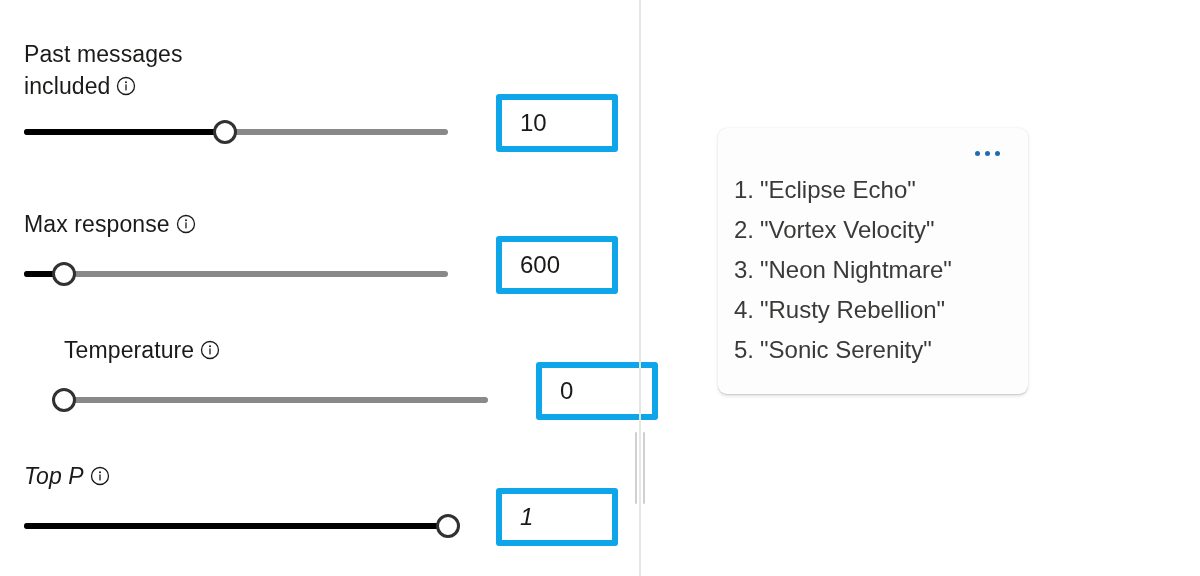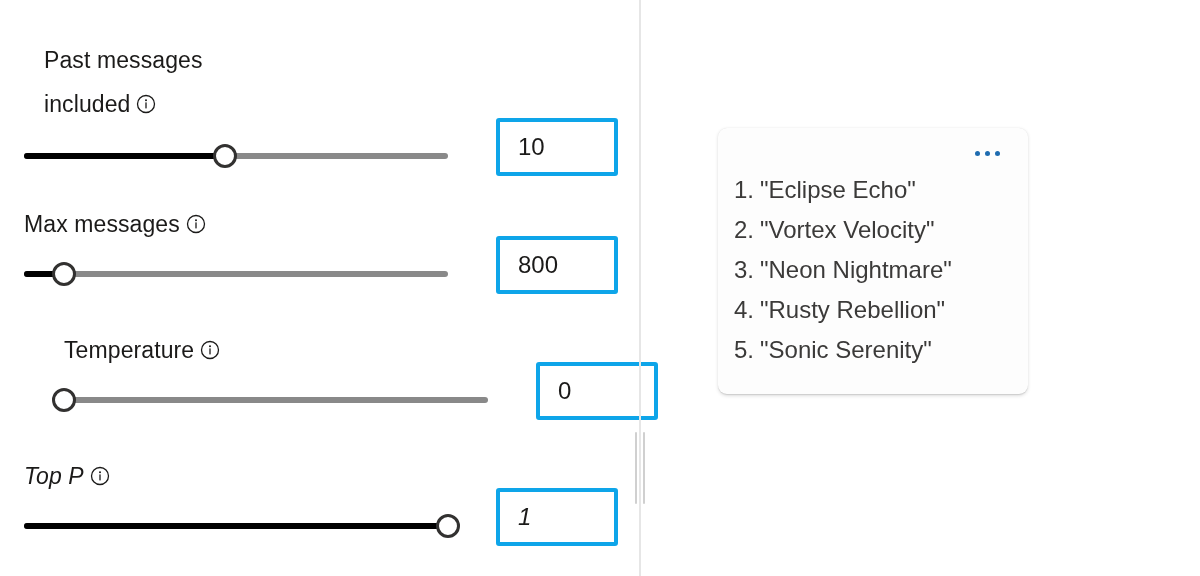--- a/index.html
+++ b/index.html
@@ -42,22 +42,21 @@
   .param-label {
     font-size: 23px;
     line-height: 40px;
     font-weight: 400;
     color: #1b1a19;
     letter-spacing: 0.1px;
     white-space: normal;
     max-width: 250px;
   }
   .param-label.two-line {
-    line-height: 44px;
-    margin-left: 20px;
+    line-height: 32px;
   }
 
   .info-icon {
     display: inline-block;
     vertical-align: -2px;
     margin-left: 6px;
   }
   .info-icon svg { display: block; }
 
   .param-row {
@@ -104,21 +103,21 @@
   }
 
   
   .value-box {
     position: absolute;
     left: 472px;
     top: -8px;
     width: 122px;
     height: 58px;
     box-sizing: border-box;
-    border: 4px solid #0ea5e9;
+    border: 6px solid #0ea5e9;
     border-radius: 3px;
     background: #ffffff;
     display: flex;
     align-items: center;
     padding-left: 18px;
     font-size: 24px;
     color: #1b1a19;
     font-family: "Liberation Sans", "DejaVu Sans", sans-serif;
   }
 
@@ -231,33 +230,33 @@
           <div class="slider-fill" style="width:47.4%"></div>
           <div class="slider-thumb" style="left:47.4%"></div>
         </div>
         <div class="value-box">
             <span>10</span>
           </div>
       </div>
     </div>
 
     <div class="param-group" style="top:204px;">
-      <div class="param-label"><span>Max messages</span><span class="info-icon"><svg width="20" height="20" viewBox="0 0 20 20">
+      <div class="param-label"><span>Max response</span><span class="info-icon"><svg width="20" height="20" viewBox="0 0 20 20">
               <circle cx="10" cy="10" r="8.5" fill="none" stroke="#1b1a19" stroke-width="1.3"></circle>
               <circle cx="10" cy="6.2" r="1" fill="#1b1a19"></circle>
               <rect x="9.35" y="8.4" width="1.3" height="6" fill="#1b1a19"></rect>
             </svg></span></div>
       <div class="param-row">
         <div class="slider">
           <div class="slider-rail"></div>
           <div class="slider-fill" style="width:9.4%"></div>
           <div class="slider-thumb" style="left:9.4%"></div>
         </div>
         <div class="value-box">
-            <span>800</span>
+            <span>600</span>
           </div>
       </div>
     </div>
 
     <div class="param-group" style="top:330px;margin-left:40px;">
       <div class="param-label"><span>Temperature</span><span class="info-icon"><svg width="20" height="20" viewBox="0 0 20 20">
               <circle cx="10" cy="10" r="8.5" fill="none" stroke="#1b1a19" stroke-width="1.3"></circle>
               <circle cx="10" cy="6.2" r="1" fill="#1b1a19"></circle>
               <rect x="9.35" y="8.4" width="1.3" height="6" fill="#1b1a19"></rect>
             </svg></span></div>

